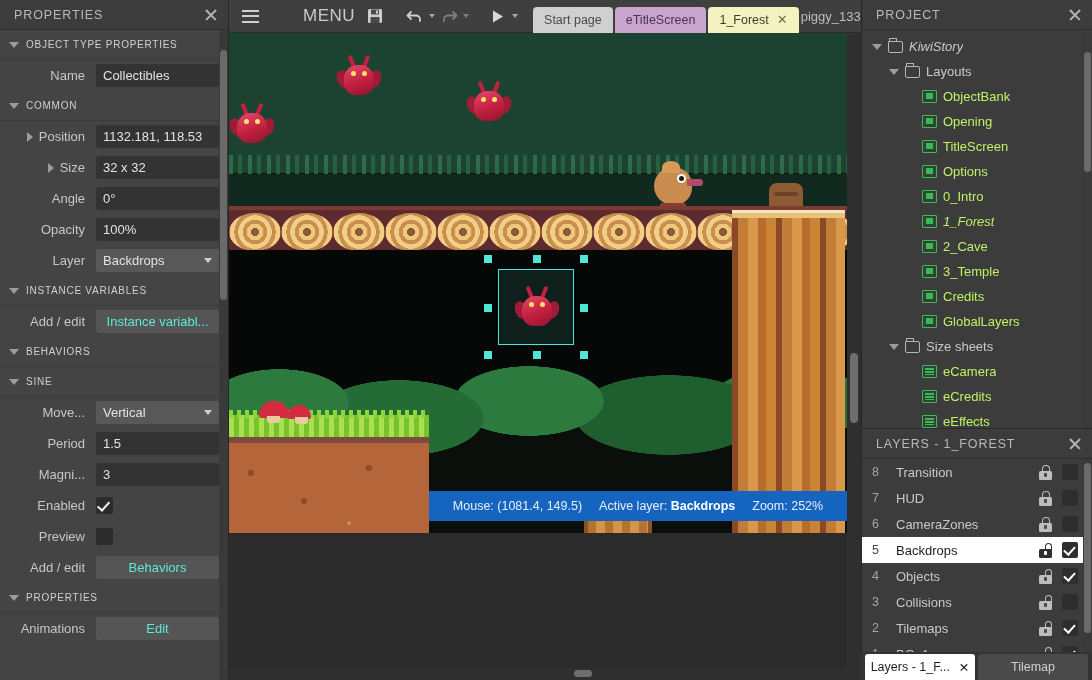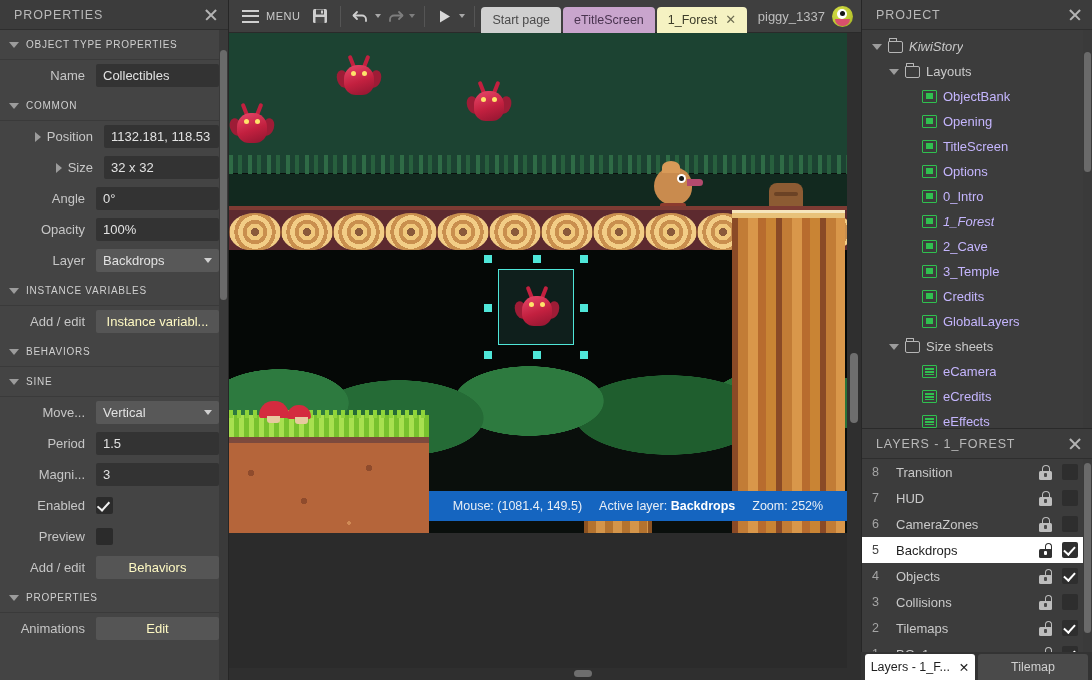--- a/index.html
+++ b/index.html
@@ -66,34 +66,34 @@
   .prow {
     display: flex; align-items: center; height: 31px;
     padding: 0 9px 0 0;
   }
   .plabel {
     width: 96px; text-align: right; padding-right: 11px;
     font-size: 13px; color: #c6c6c6; white-space: nowrap;
     overflow: hidden; text-overflow: ellipsis;
   }
   .plabel.with-tri {
-    display: flex; align-items: center; justify-content: flex-end; gap: 6px; margin-left: 8px;
+    display: flex; align-items: center; justify-content: flex-end; gap: 6px;
   }
   .pfield {
     flex: 1; height: 23px; background: #333333; border: none;
     border-radius: 2px; color: #e2e2e2; font-size: 13px;
     padding: 0 7px; display: flex; align-items: center;
     font-family: "Liberation Sans", sans-serif;
     white-space: nowrap; overflow: hidden;
   }
   .pfield.combo {
     background: #585858; justify-content: space-between;
   }
   .pfield.btn {
-    background: #555555; justify-content: center; color: #fef9c3;
+    background: #555555; justify-content: center; color: #5eead4;
   }
   .caret {
     width: 0; height: 0; border-left: 4px solid transparent;
     border-right: 4px solid transparent; border-top: 5px solid #d0d0d0;
     margin-left: 5px; flex: none;
   }
   .cbox {
     width: 17px; height: 17px; background: #2b2b2b;
     border-radius: 2px; position: relative; flex: none;
   }
@@ -131,21 +131,21 @@
     color: #cccccc;
   }
   .burger { width: 17px; height: 13px; position: relative; }
   .burger i {
     position: absolute; left: 0; width: 17px; height: 2px;
     background: #cfcfcf; display: block;
   }
   .burger i:nth-child(1) { top: 0; }
   .burger i:nth-child(2) { top: 5.5px; }
   .burger i:nth-child(3) { top: 11px; }
-  .menu-txt { font-size: 11px; letter-spacing: .5px; color: #c9c9c9; }
+  .menu-txt { font-size: 17px; letter-spacing: .5px; color: #c9c9c9; margin-left: 37px; }
   .icon-sq { width: 22px; height: 22px; display: flex; align-items: center; justify-content: center; cursor: pointer; }
   .mini-caret {
     width: 0; height: 0; border-left: 3.5px solid transparent;
     border-right: 3.5px solid transparent; border-top: 4.5px solid #a8a8a8;
   }
 
   
   #tabs { display: flex; align-items: flex-end; height: 33px; margin-left: 4px; }
   .tab {
     height: 26px; display: flex; align-items: center; gap: 8px;
@@ -450,21 +450,21 @@
   .sheet-ico {
     width: 15px; height: 13px; border: 1.8px solid #2fc04f;
     border-radius: 1px; position: relative; flex: none;
   }
   .sheet-ico::after {
     content: ""; position: absolute; left: 2px; top: 2px;
     width: 9px; height: 7px;
     background: repeating-linear-gradient(180deg, #2fc04f 0 1.6px, transparent 1.6px 3.2px);
   }
   .tname { white-space: nowrap; overflow: hidden; text-overflow: ellipsis; }
-  .tname.green { color: #c4b5fd; }
+  .tname.green { color: #bef264; }
   .tname.grey { color: #c9c9c9; }
   .tname.ital { font-style: italic; }
 
   #layers {
     position: absolute; left: 861px; top: 428px; width: 231px; height: 252px;
     background: #3c3c3c; display: flex; flex-direction: column;
     border-left: 1px solid #262626; border-top: 1px solid #2a2a2a;
   }
   #layer-list { flex: 1; overflow: hidden; position: relative; }
   .lrow {

